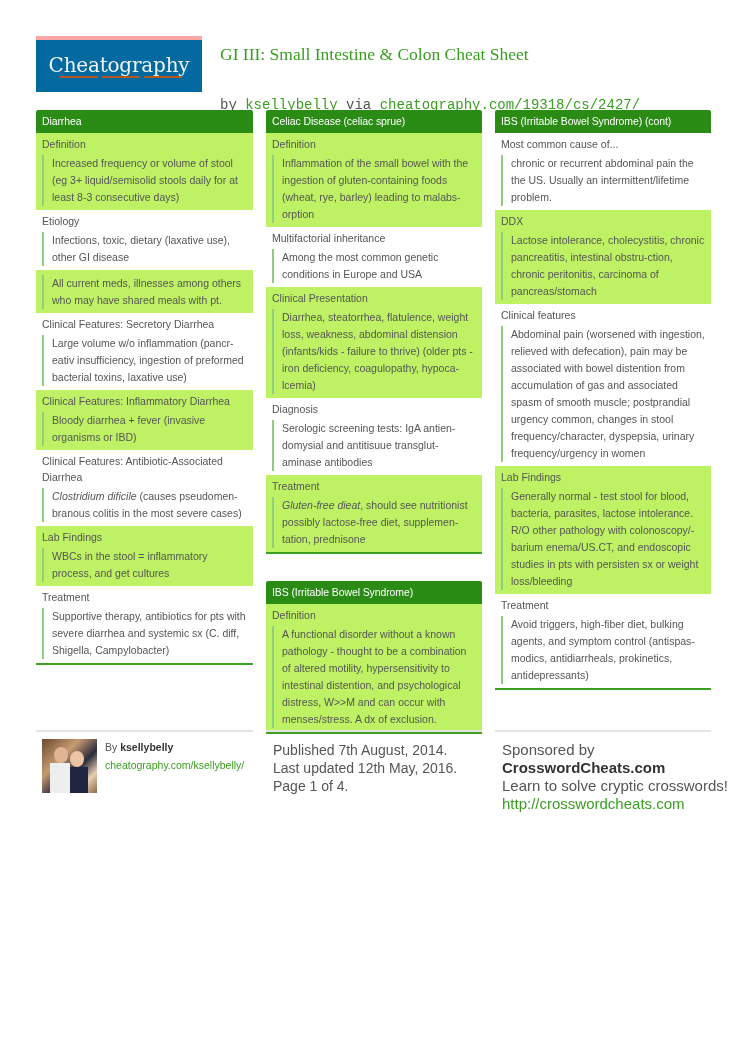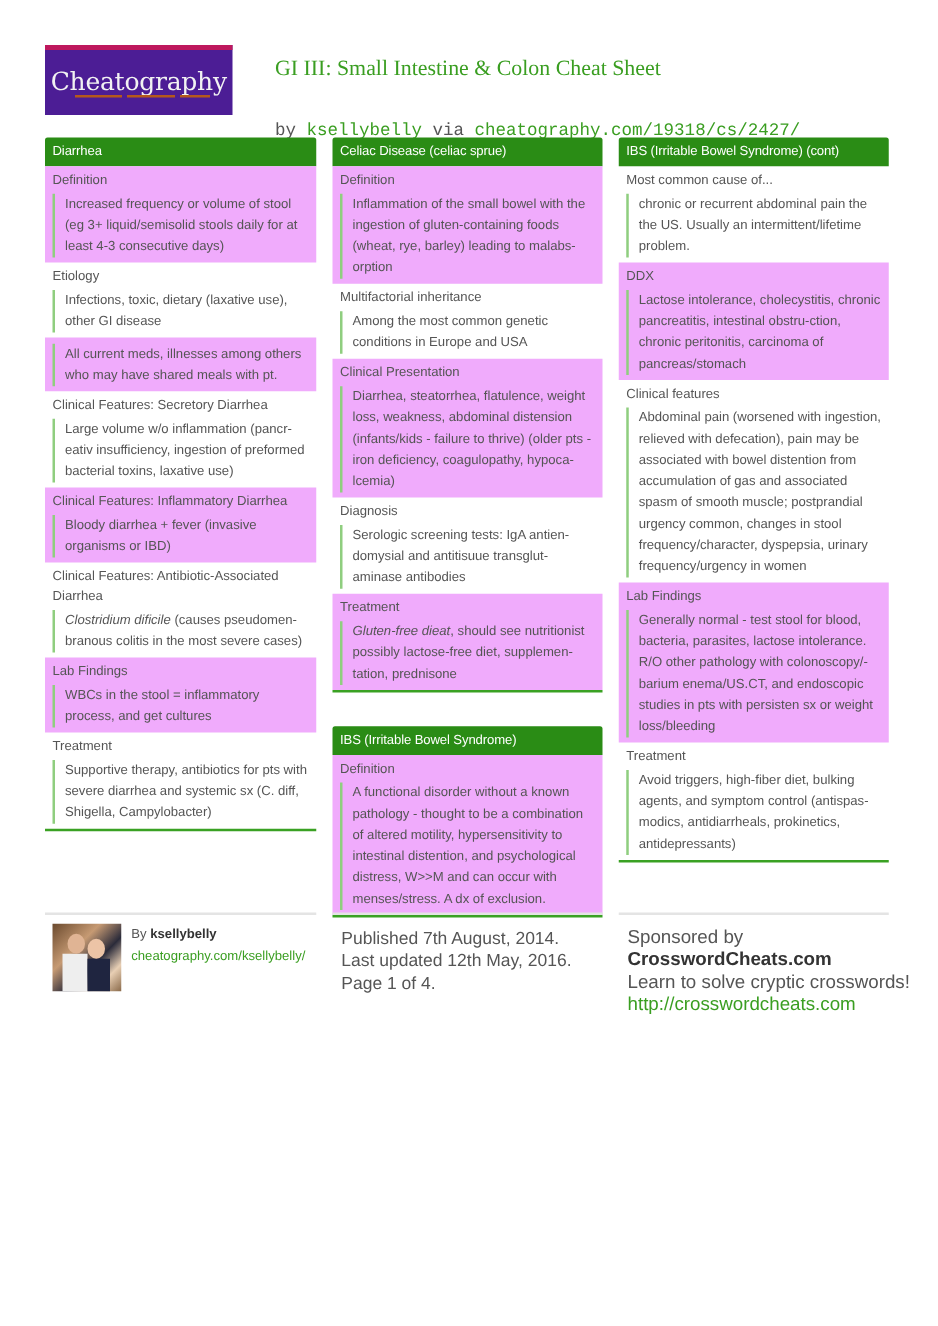--- a/index.html
+++ b/index.html
@@ -1,21 +1,21 @@
 <!DOCTYPE html>
 <html><head>
 <meta charset="utf-8">
 <style>
   * { box-sizing: border-box; margin: 0; padding: 0; }
   html, body { width: 750px; height: 1061px; background: #ffffff; overflow: hidden; }
   body { position: relative; font-family: "Liberation Sans", sans-serif; color: #444; }
 
   .logo {
-    position: absolute; left: 36px; top: 36px; width: 150px; height: 56px;
-    background: #4c1d95; border-top: 4px solid #be185d;
+    position: absolute; left: 36px; top: 36px; width: 166px; height: 56px;
+    background: #0369a1; border-top: 4px solid #fca5a5;
     display: flex; align-items: center; justify-content: center;
   }
   .logo-text {
     font-family: "DejaVu Serif", serif; font-size: 20px; color: #f2f2f2;
     letter-spacing: -0.2px; position: relative; top: -1px;
   }
   .logo-underline {
     position: absolute; left: 24px; right: 18px; bottom: 14px; height: 2px;
     background: repeating-linear-gradient(90deg, #b5581c 0 38px, transparent 38px 42px);
   }
@@ -35,21 +35,21 @@
   .col2 { left: 266px; width: 216px; }
   .col3 { left: 495px; width: 216px; }
 
   .section { border-bottom: 2px solid #3aa123; margin-bottom: 27px; }
   .sec-header {
     background: #2a8c15; color: #fff; font-size: 10.5px; height: 23px;
     line-height: 23px; padding-left: 6px; border-radius: 2px 2px 0 0;
     white-space: nowrap; letter-spacing: -0.1px;
   }
   .row { padding: 2px 0 4px 6px; }
-  .row.alt { background: #f0abfc; }
+  .row.alt { background: #bef264; }
   .row-label { font-size: 10.5px; color: #555; line-height: 16px; padding-top: 1px; }
   .row-content {
     margin-top: 3px; border-left: 2px solid #8fce7f; padding-left: 8px;
     font-size: 10.5px; color: #555; line-height: 17px; padding-right: 4px;
   }
   .row-content i { font-style: italic; }
 
   .footer-rule { position: absolute; top: 730px; height: 2px; background: #e4e4e4; }
   .fr1 { left: 36px; width: 217px; }
   .fr2 { left: 266px; width: 216px; }
@@ -86,21 +86,21 @@
   <span class="g">ksellybelly</span>
   <span>via</span>
   <span class="g">cheatography.com/19318/cs/2427/</span>
 </div>
 
 <div class="col col1">
   <div class="section">
     <div class="sec-header">Diarrhea</div>
     <div class="row alt">
       <div class="row-label">Definition</div>
-      <div class="row-content">Increased frequency or volume of stool (eg 3+ liquid/semisolid stools daily for at least 4-3 consecutive days)</div>
+      <div class="row-content">Increased frequency or volume of stool (eg 3+ liquid/semisolid stools daily for at least 8-3 consecutive days)</div>
     </div>
     <div class="row">
       <div class="row-label">Etiology</div>
       <div class="row-content">Infections, toxic, dietary (laxative use), other GI disease</div>
     </div>
     <div class="row alt">
       <div class="row-content">All current meds, illnesses among others who may have shared meals with pt.</div>
     </div>
     <div class="row">
       <div class="row-label">Clinical Features: Secretory Diarrhea</div>

